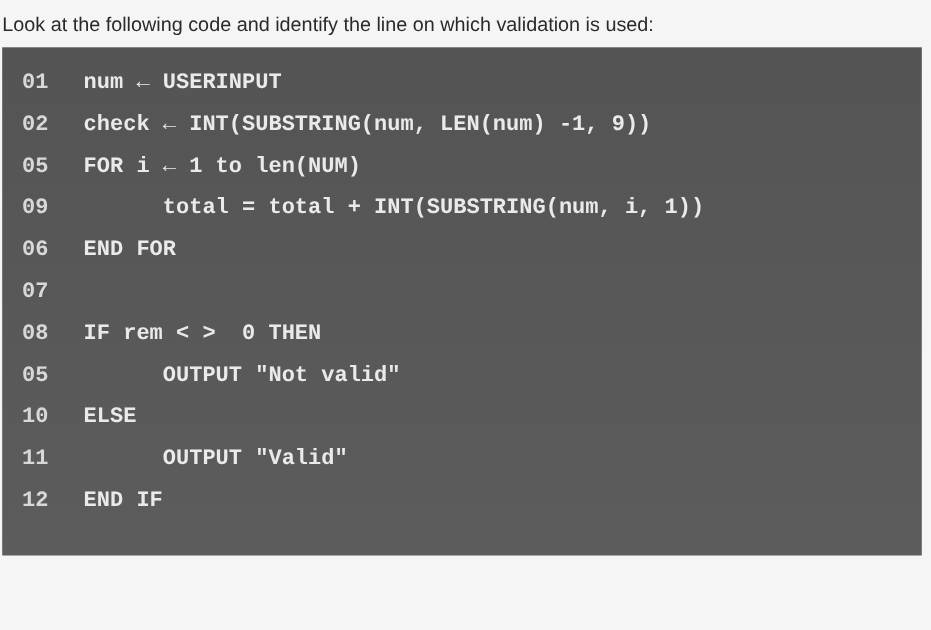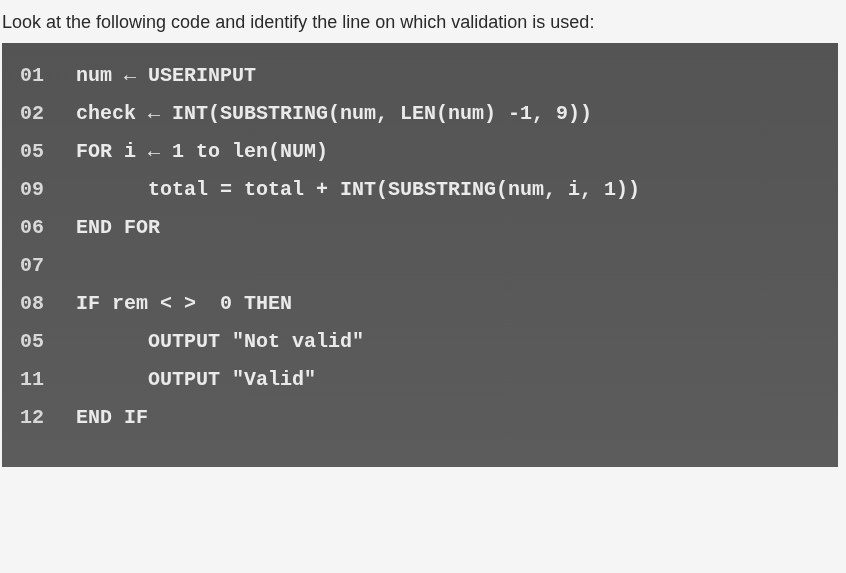--- a/index.html
+++ b/index.html
@@ -78,20 +78,24 @@
   </div>
   <div class="code-line">
     <span class="line-num">08</span>
     <span class="line-code">IF rem &lt; &gt;  0 THEN</span>
   </div>
   <div class="code-line">
     <span class="line-num">05</span>
     <span class="line-code">      OUTPUT "Not valid"</span>
   </div>
   <div class="code-line">
+    <span class="line-num">10</span>
+    <span class="line-code">ELSE</span>
+  </div>
+  <div class="code-line">
     <span class="line-num">11</span>
     <span class="line-code">      OUTPUT "Valid"</span>
   </div>
   <div class="code-line">
     <span class="line-num">12</span>
     <span class="line-code">END IF</span>
   </div>
 </div>
 
 </body></html>

